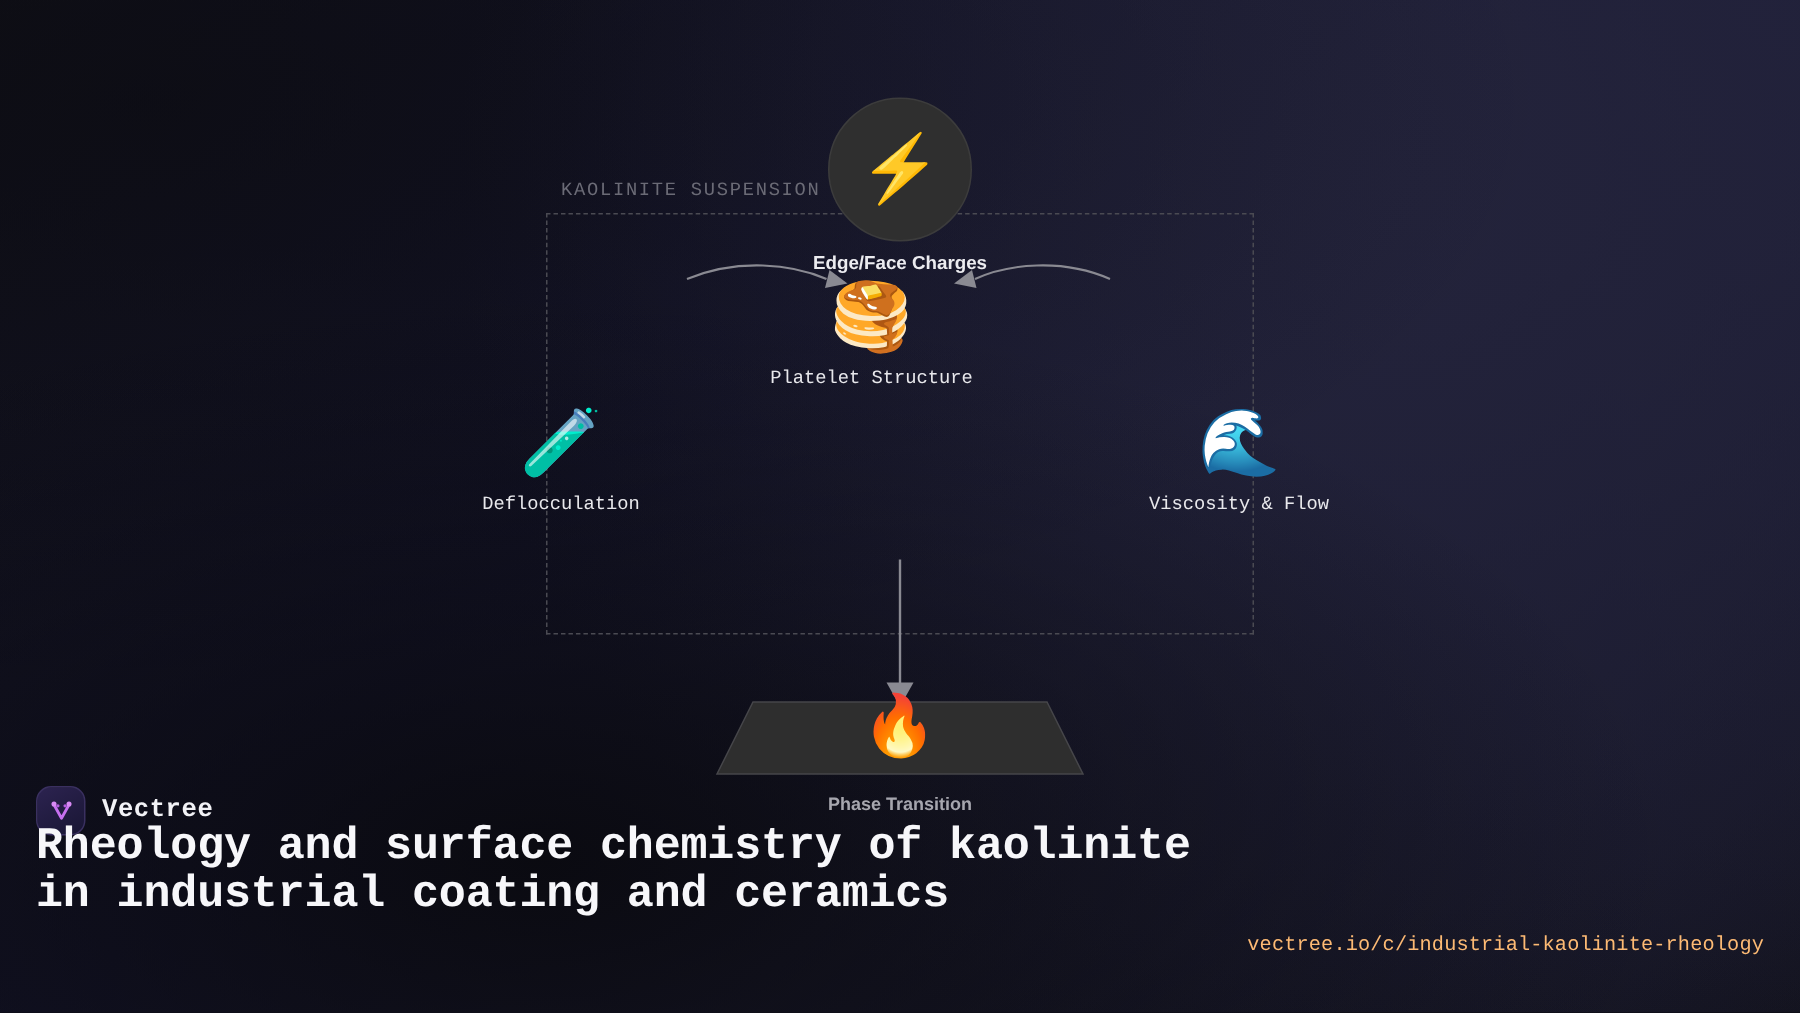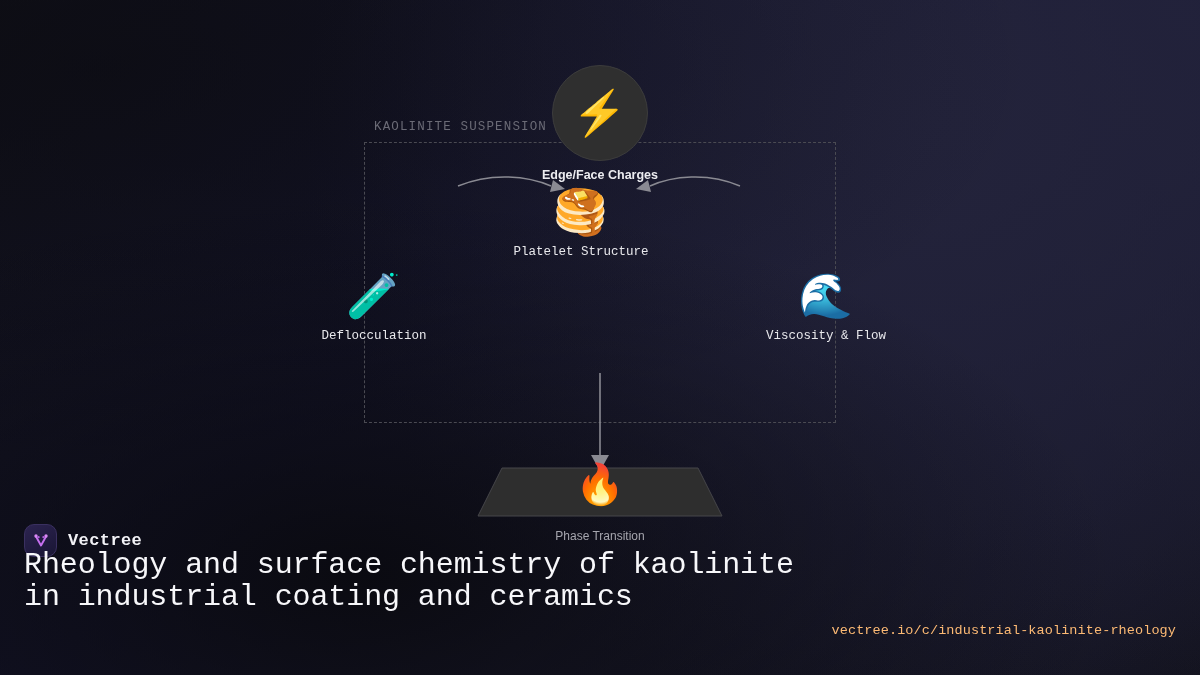--- a/index.html
+++ b/index.html
@@ -149,20 +149,21 @@
   }
   #platform-label {
     position: absolute;
     left: 0;
     top: 67px;
     width: 260px;
     text-align: center;
     font-size: 12px;
     color: #a6a6ae;
     white-space: nowrap;
+    font-weight: bold;
   }
 
   
   #brand-row {
     position: absolute;
     left: 24px;
     top: 512px;
     display: flex;
     align-items: center;
     gap: 11px;
@@ -186,21 +187,21 @@
     letter-spacing: 0.4px;
   }
 
   #headline {
     position: absolute;
     left: 24px;
     top: 549px;
     width: 800px;
     font-family: "Liberation Mono", monospace;
     font-size: 30px;
-    font-weight: normal;
+    font-weight: bold;
     line-height: 32px;
     color: #f7f7fa;
     letter-spacing: -0.1px;
   }
 
   #footer-url {
     position: absolute;
     right: 24px;
     top: 623px;
     font-family: "Liberation Mono", monospace;

